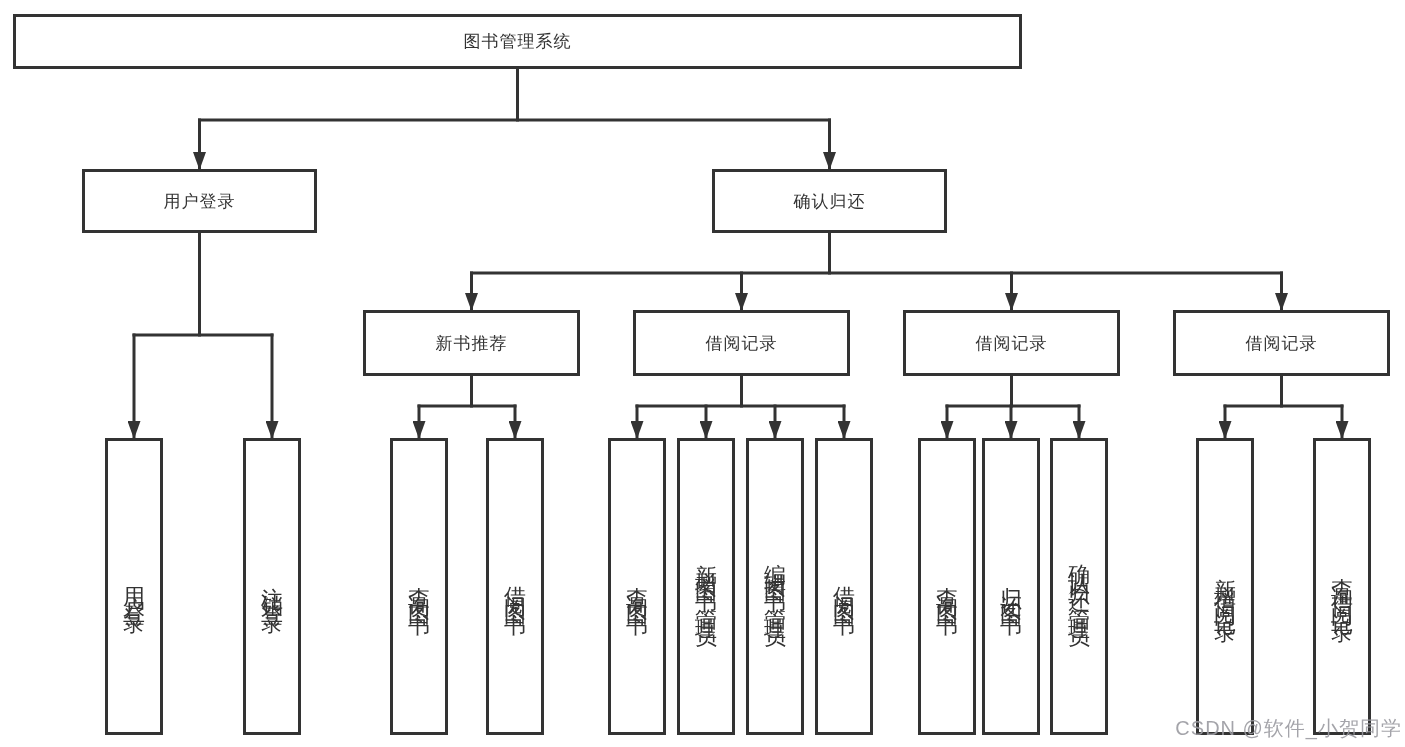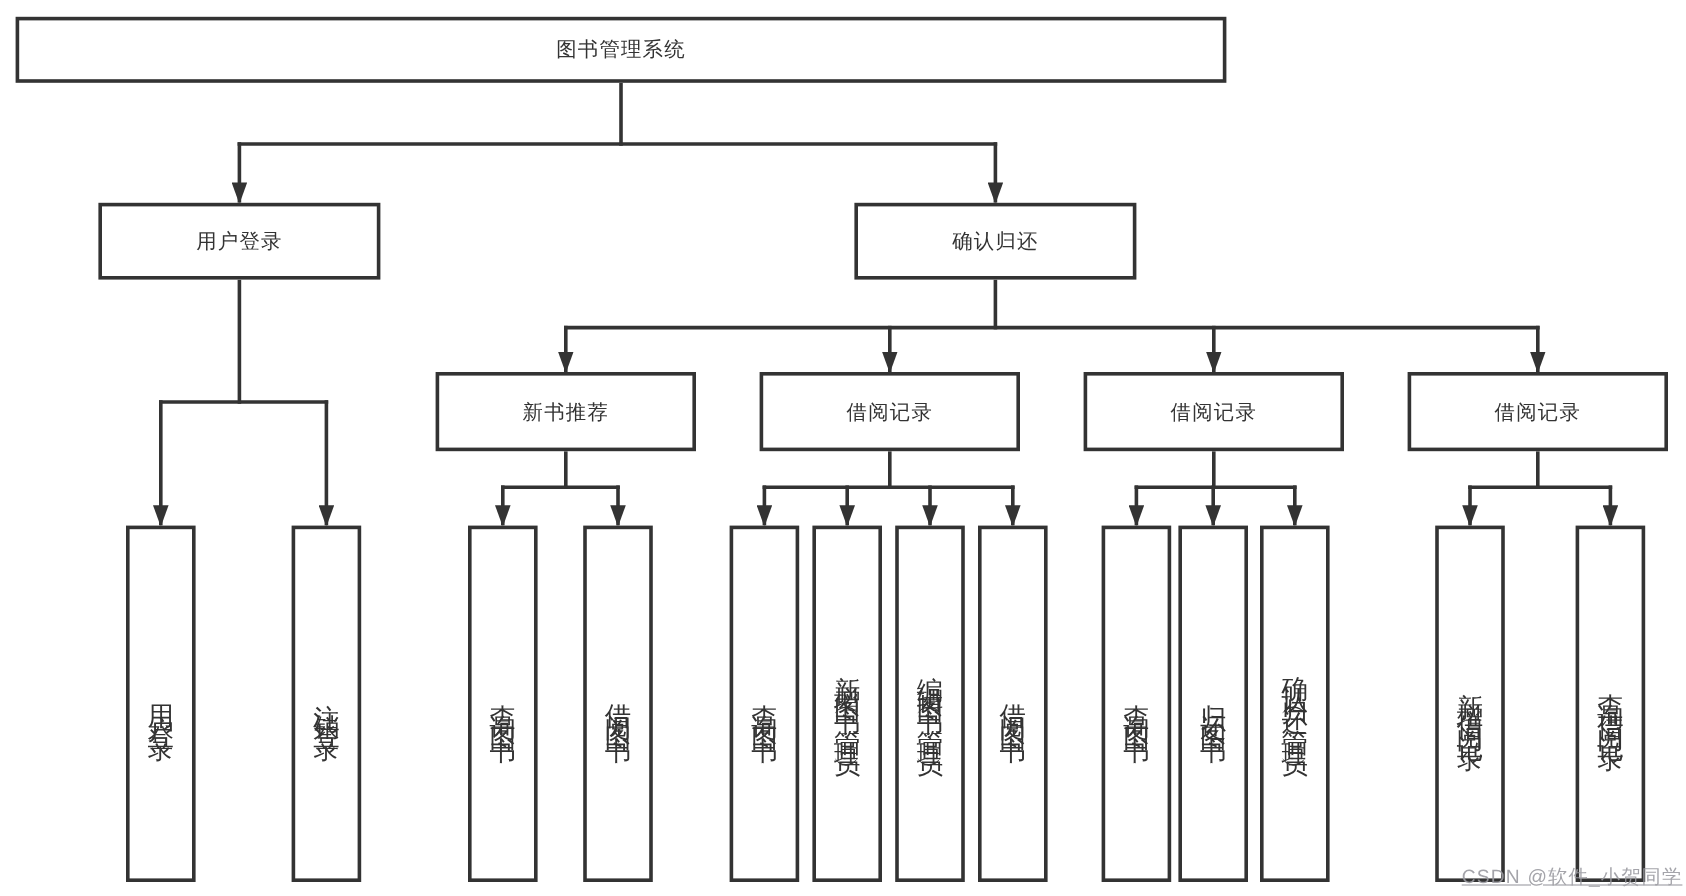--- a/index.html
+++ b/index.html
@@ -48,27 +48,26 @@
     writing-mode: vertical-rl;
     text-orientation: mixed;
     letter-spacing: 9px;
     line-height: 1;
     max-height: 288px;
   }
   .watermark {
     position: absolute;
     right: 3px;
     bottom: 5px;
-    font-size: 16px;
+    font-size: 20px;
     color: #9b9ba1;
     opacity: 0.9;
     letter-spacing: 1px;
     z-index: 5;
     white-space: nowrap;
-    text-decoration: underline;
   }
 </style>
 </head>
 <body>
 
 <div class="stage">
 
   <svg class="wires" viewBox="0 0 1405 747" xmlns="http://www.w3.org/2000/svg">
     <defs>
       <marker id="arw" viewBox="0 0 18 13" markerWidth="18" markerHeight="13" refX="17" refY="6.5" orient="auto" markerUnits="userSpaceOnUse">

